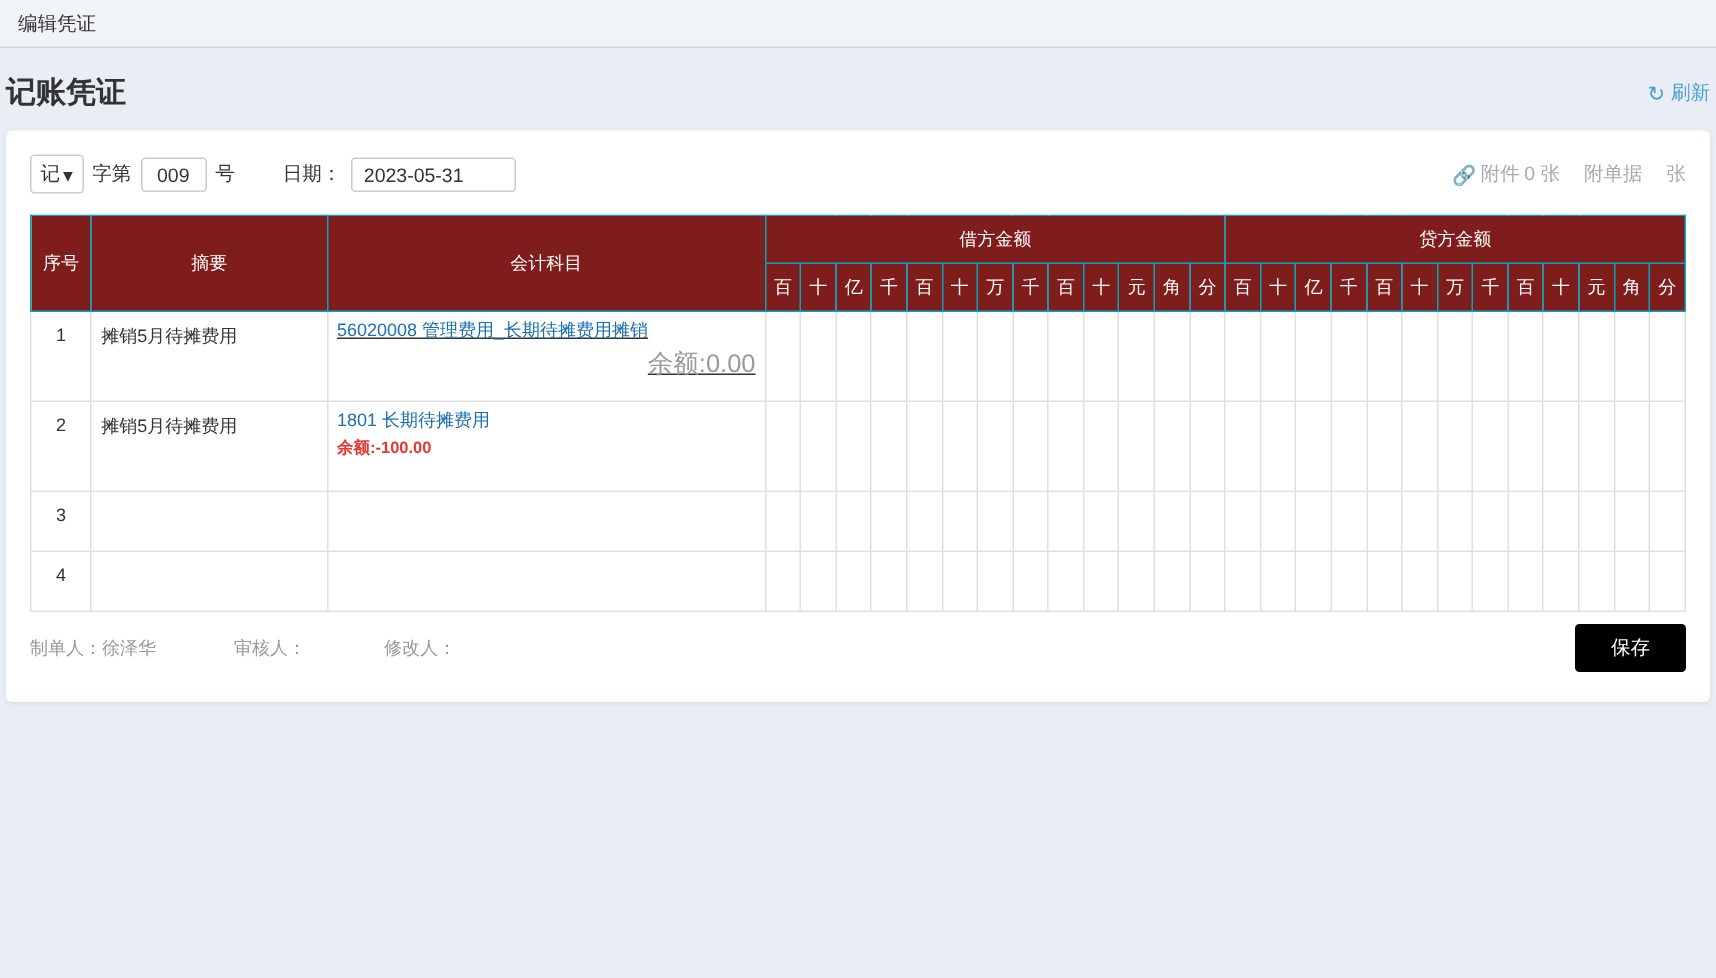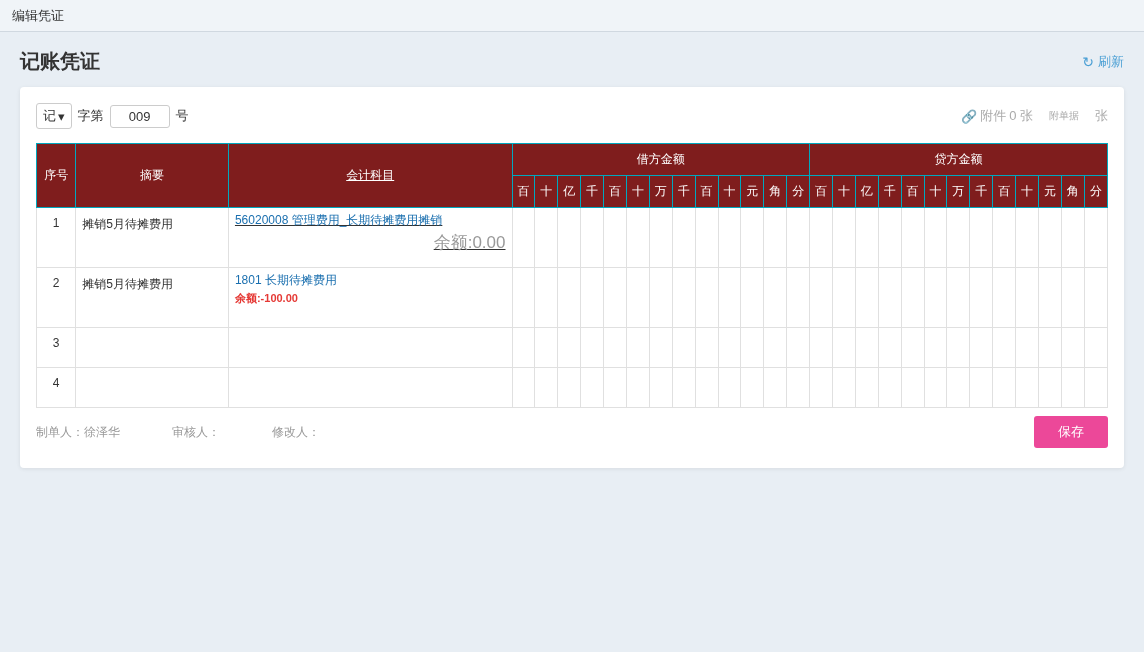--- a/index.html
+++ b/index.html
@@ -16,21 +16,21 @@
       border-bottom: 1px solid #d0d8e0;
       padding: 6px 12px;
       font-size: 13px;
       color: #333;
       height: 32px;
       display: flex;
       align-items: center;
     }
     .main-container {
       background: #e8eef4;
-      padding: 16px 20px;
+      padding: 16px 4px;
       height: calc(652px - 32px);
       overflow: hidden;
     }
     .page-header {
       display: flex;
       justify-content: space-between;
       align-items: center;
       margin-bottom: 12px;
     }
     .page-title {
@@ -83,21 +83,21 @@
       align-items: center;
       gap: 2px;
       cursor: pointer;
     }
     .meta-input {
       border: 1px solid #ccc;
       border-radius: 3px;
       padding: 3px 8px;
       font-size: 13px;
       color: #333;
-      width: 60px;
+      width: 44px;
       text-align: center;
     }
     .date-input {
       border: 1px solid #ccc;
       border-radius: 3px;
       padding: 3px 8px;
       font-size: 13px;
       color: #333;
       width: 110px;
     }
@@ -109,21 +109,21 @@
     }
     .attach-link {
       color: #aaa;
       font-size: 13px;
       display: flex;
       align-items: center;
       gap: 3px;
     }
     .attach-single {
       color: #aaa;
-      font-size: 10px;
+      font-size: 13px;
     }
     .attach-count {
       color: #aaa;
       font-size: 13px;
     }
     
     .voucher-table {
       width: 100%;
       border-collapse: collapse;
       font-size: 12px;
@@ -138,21 +138,21 @@
       white-space: nowrap;
     }
     .voucher-table td {
       border: 1px solid #e0e0e0;
       padding: 4px 6px;
       vertical-align: top;
       color: #333;
     }
     .col-no { width: 36px; text-align: center; }
     .col-summary { width: 140px; }
-    .col-account { width: 260px; text-decoration: underline; }
+    .col-account { width: 260px; }
     .col-digit { width: 20px; text-align: center; }
     .cell-no { text-align: center; color: #333; }
     .digit-cell {
       width: 20px;
       text-align: center;
       padding: 4px 2px;
       border: 1px solid #e0e0e0;
     }
     .summary-footer {
       padding: 10px 8px;
@@ -164,21 +164,21 @@
     .footer-meta {
       display: flex;
       align-items: center;
       gap: 52px;
       padding: 8px 0 4px;
       color: #999;
       font-size: 12px;
     }
     .save-btn {
       margin-left: auto;
-      background: #ec4899;
+      background: #000000;
       color: #fff;
       border: none;
       border-radius: 3px;
       padding: 7px 24px;
       font-size: 13px;
       cursor: pointer;
     }
     .table-wrapper {
       position: relative;
       overflow: hidden;
@@ -204,20 +204,24 @@
 
     <div class="voucher-meta">
       <div class="meta-group">
         <div class="meta-select">
           <span>记</span>
           <span>▾</span>
         </div>
         <span class="meta-label">字第</span>
         <input class="meta-input" type="text" value="009" style="">
         <span class="meta-label">号</span>
+      </div>
+      <div class="meta-group" style="margin-left:24px;">
+        <span class="meta-label">日期：</span>
+        <input class="date-input" type="text" value="2023-05-31" style="">
       </div>
       <div class="meta-right">
         <span class="attach-link">
           <span>🔗</span>
           <span>附件</span>
           <span>0 张</span>
         </span>
         <span class="attach-single">附单据</span>
         <span class="attach-count">张</span>
       </div>

